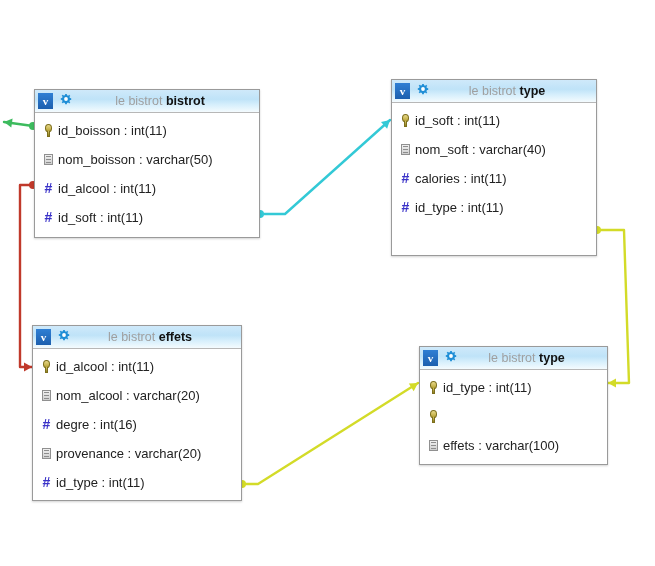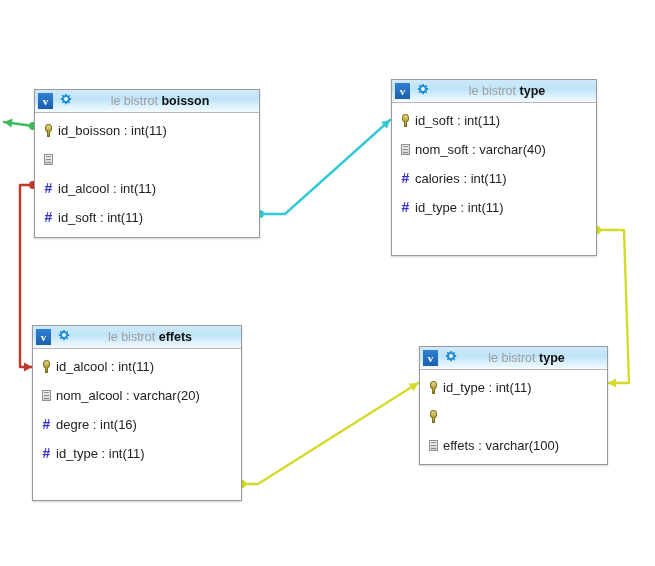--- a/index.html
+++ b/index.html
@@ -171,29 +171,30 @@
     </svg>
 
   <div id="tables-layer">
       <div class="table-box" style="left: 34px; top: 89px; width: 226px; height: 149px;">
         <div class="tbl-header">
           <div class="hdr-v">v</div>
           <div class="hdr-gear"><svg viewBox="0 0 16 16" width="16" height="16">
               <path d="M8 2.2l1.3.5.9-.9 1.1 1.1-.9.9.5 1.3 1.3.2v1.6l-1.3.2-.5 1.3.9.9-1.1 1.1-.9-.9-1.3.5-.2 1.3H6.2L6 9.9l-1.3-.5-.9.9-1.1-1.1.9-.9L3.1 7 1.8 6.8V5.2L3.1 5l.5-1.3-.9-.9L3.8 1.7l.9.9L6 2.2 6.2.9h1.6z" fill="#1f8ed6"></path>
               <circle cx="7" cy="6" r="1.9" fill="#ffffff"></circle>
             </svg></div>
-          <div class="hdr-title"><span>le bistrot</span> <b>boisson</b></div>
+          <div class="hdr-title"><span>le bistrot</span> <b>bistrot</b></div>
         </div>
         <div class="fields">
           <div class="field-row">
             <span class="f-icon ico-key"></span>
             <span class="f-text">id_boisson : int(11)</span>
           </div>
           <div class="field-row">
             <span class="f-icon ico-col"></span>
+            <span class="f-text">nom_boisson : varchar(50)</span>
           </div>
           <div class="field-row">
             <span class="f-icon ico-hash">#</span>
             <span class="f-text">id_alcool : int(11)</span>
           </div>
           <div class="field-row">
             <span class="f-icon ico-hash">#</span>
             <span class="f-text">id_soft : int(11)</span>
           </div>
         </div>
@@ -242,20 +243,24 @@
           </div>
           <div class="field-row">
             <span class="f-icon ico-col"></span>
             <span class="f-text">nom_alcool : varchar(20)</span>
           </div>
           <div class="field-row">
             <span class="f-icon ico-hash">#</span>
             <span class="f-text">degre : int(16)</span>
           </div>
           <div class="field-row">
+            <span class="f-icon ico-col"></span>
+            <span class="f-text">provenance : varchar(20)</span>
+          </div>
+          <div class="field-row">
             <span class="f-icon ico-hash">#</span>
             <span class="f-text">id_type : int(11)</span>
           </div>
         </div>
       </div>
       <div class="table-box" style="left: 419px; top: 346px; width: 189px; height: 119px;">
         <div class="tbl-header">
           <div class="hdr-v">v</div>
           <div class="hdr-gear"><svg viewBox="0 0 16 16" width="16" height="16">
               <path d="M8 2.2l1.3.5.9-.9 1.1 1.1-.9.9.5 1.3 1.3.2v1.6l-1.3.2-.5 1.3.9.9-1.1 1.1-.9-.9-1.3.5-.2 1.3H6.2L6 9.9l-1.3-.5-.9.9-1.1-1.1.9-.9L3.1 7 1.8 6.8V5.2L3.1 5l.5-1.3-.9-.9L3.8 1.7l.9.9L6 2.2 6.2.9h1.6z" fill="#1f8ed6"></path>

